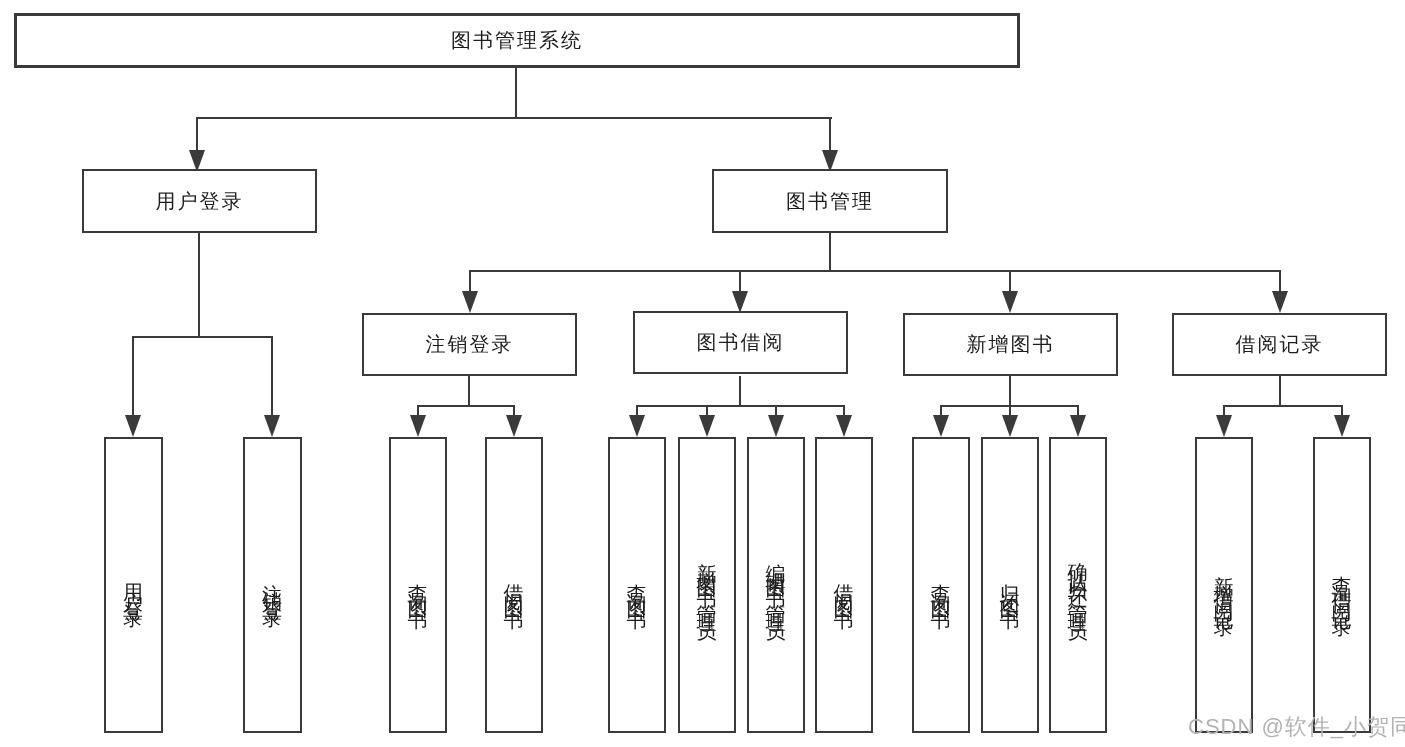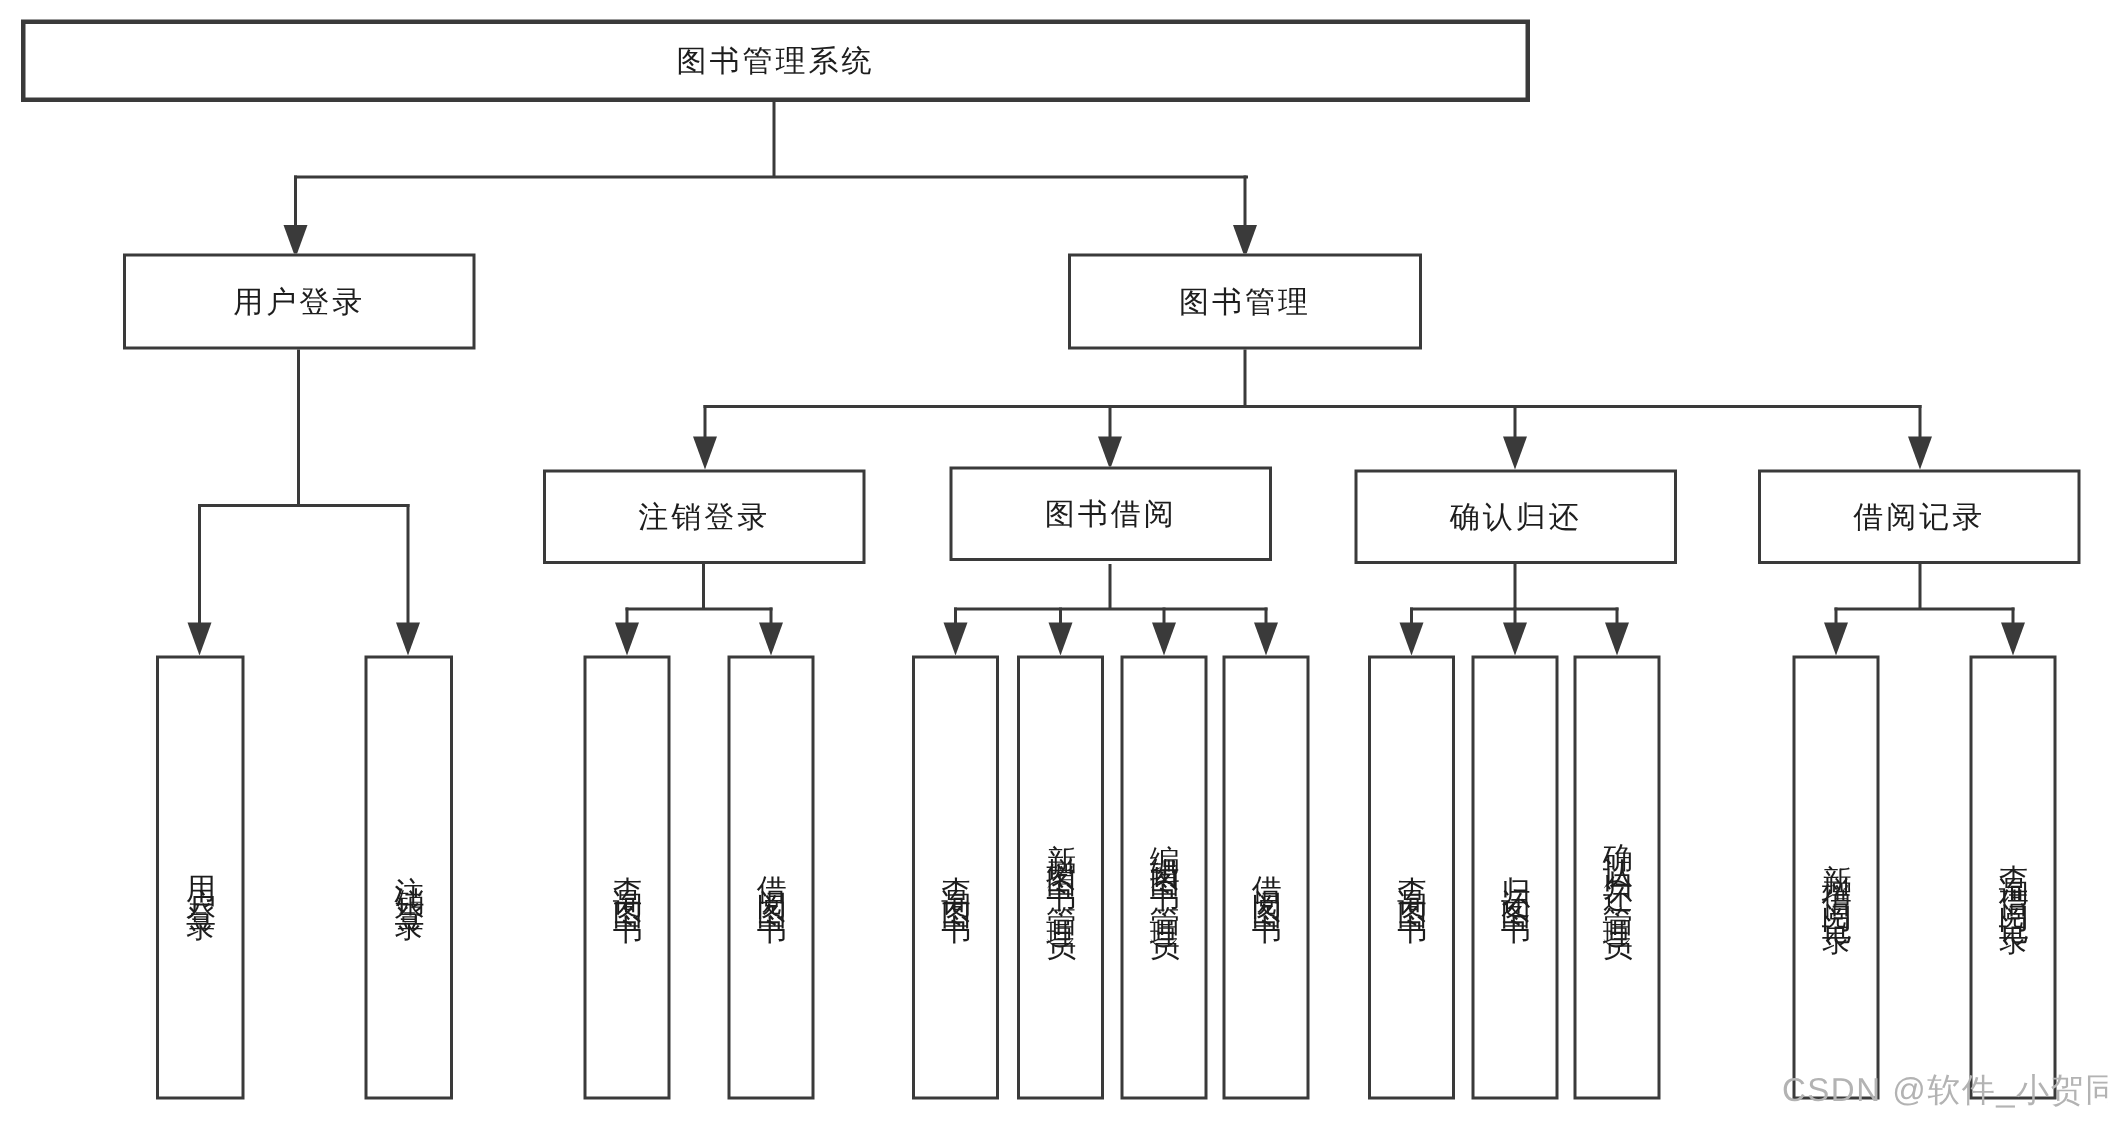--- a/index.html
+++ b/index.html
@@ -103,21 +103,21 @@
   <div class="vline" style="left:1279px; top:270px; height:23px"></div>
   <div class="arrow" style="left:1272px; top:291px"></div>
 
   <div class="box" style="left:362px; top:313px; width:215px; height:63px">
     <span>注销登录</span>
   </div>
   <div class="box" style="left:633px; top:311px; width:215px; height:63px">
     <span>图书借阅</span>
   </div>
   <div class="box" style="left:903px; top:313px; width:215px; height:63px">
-    <span>确认归还</span>
+    <span>新增图书</span>
   </div>
   <div class="box" style="left:1172px; top:313px; width:215px; height:63px">
     <span>借阅记录</span>
   </div>
 
   <div class="vline" style="left:468px; top:376px; height:30px"></div>
   <div class="hline" style="left:417px; top:405px; width:98px"></div>
   <div class="vline" style="left:417px; top:405px; height:12px"></div>
   <div class="arrow" style="left:410px; top:415px"></div>
   <div class="vline" style="left:513px; top:405px; height:12px"></div>

